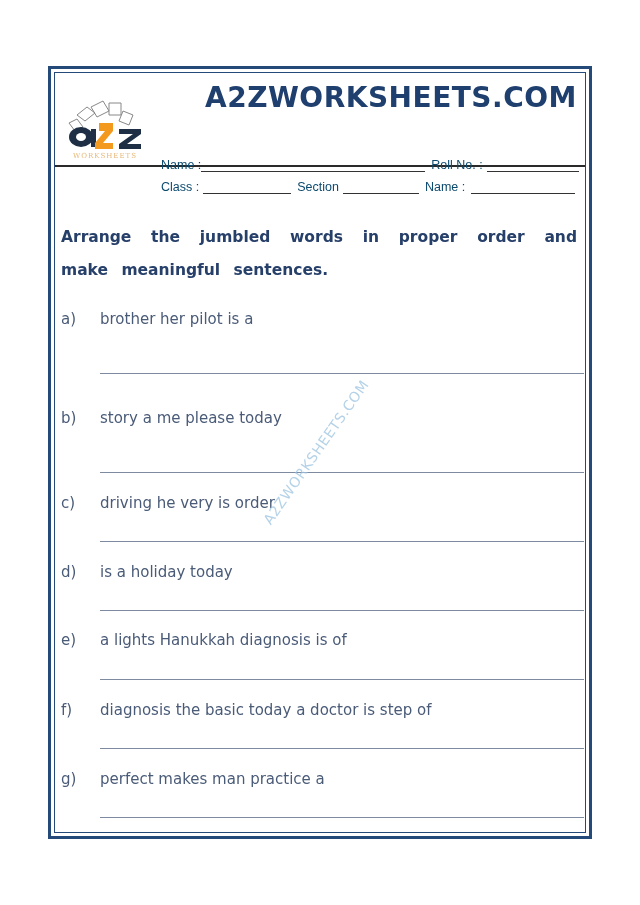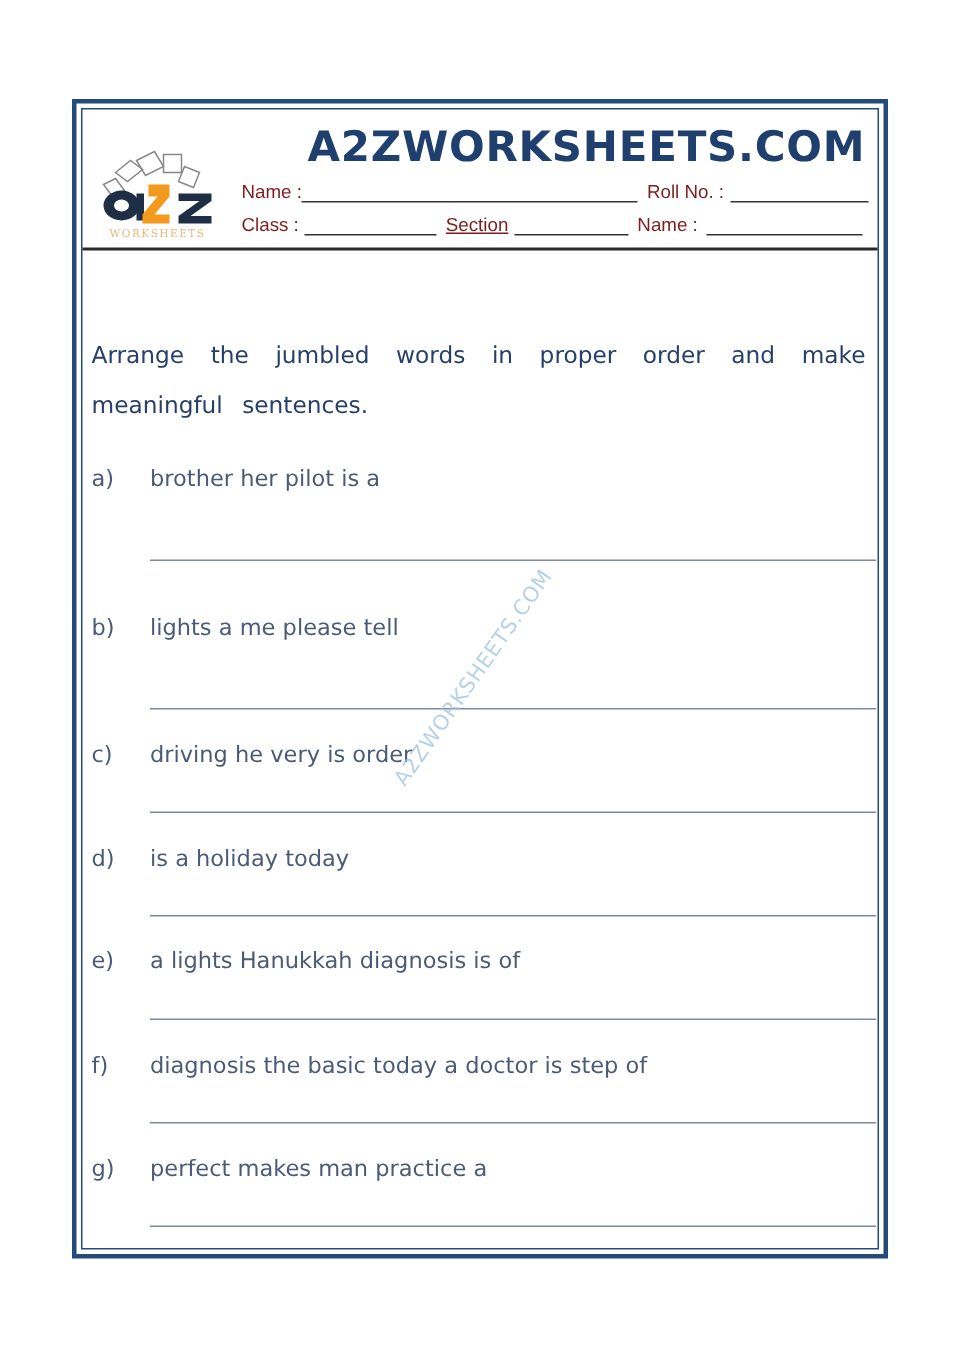--- a/index.html
+++ b/index.html
@@ -2,25 +2,25 @@
 <html><head>
 <meta charset="utf-8">
 <style>
   html, body { margin:0; padding:0; background:#ffffff; }
   body { width:640px; height:905px; position:relative; font-family:"DejaVu Sans", sans-serif; color:#2e3f5c; overflow:hidden; }
   .outer { position:absolute; left:48px; top:66px; width:544px; height:773px; border:3px solid #234a78; box-sizing:border-box; }
   .inner { position:absolute; left:3px; top:3px; right:3px; bottom:3px; border:1px solid #234a78; box-sizing:border-box; background:#fff; }
   .header { position:absolute; left:0; top:0; right:0; height:92px; border-bottom:2px solid #2a2a2a; }
   .logo { position:absolute; left:6px; top:20px; width:88px; height:66px; }
   .site-title { position:absolute; left:150px; top:8px; font-family:"DejaVu Sans", sans-serif; font-weight:bold; font-size:28px; color:#1f3f6e; letter-spacing:0.5px; }
-  .field-row { position:absolute; left:106px; font-family:"Liberation Sans", sans-serif; font-size:12.5px; color:#7f1d1d; white-space:nowrap; }
+  .field-row { position:absolute; left:106px; font-family:"Liberation Sans", sans-serif; font-size:12.5px; color:#0c4a6e; white-space:nowrap;margin-top:37px; }
   .field-row span { display:inline-block; }
   .blank { border-bottom:1px solid #333; height:12px; vertical-align:bottom; margin-right:6px; }
   .title { position:absolute; left:0; right:0; top:110px; text-align:center; font-size:15px; color:#2b3d5c; letter-spacing:-0.3px; }
-  .instructions { position:absolute; left:6px; right:8px; top:148px; font-size:15.5px; font-weight:normal; color:#27406a; line-height:33px; text-align:justify; text-align-last:left; word-spacing:8px; }
+  .instructions { position:absolute; left:6px; right:8px; top:148px; font-size:15.5px; font-weight:bold; color:#27406a; line-height:33px; text-align:justify; text-align-last:left; word-spacing:8px; }
   .q { position:absolute; left:6px; font-size:15px; color:#4a5b78; }
   .q .lbl { position:absolute; left:0; top:0; }
   .q .txt { position:absolute; left:39px; top:0; white-space:nowrap; }
   .ans { position:absolute; left:45px; width:484px; height:0; border-top:1px solid #7d8aa0; }
   .watermark { position:absolute; left:170px; top:370px; transform:rotate(-55deg); transform-origin:left top; font-size:14px; color:#9cc3e0; opacity:0.75; letter-spacing:0.5px; white-space:nowrap; }
 </style>
 </head>
 <body>
 
 <div class="outer">
@@ -43,36 +43,36 @@
         <text x="44" y="65" text-anchor="middle" font-family="DejaVu Serif, serif" font-size="7" fill="#e8b878" letter-spacing="1">WORKSHEETS</text>
       </svg>
 
       <div class="site-title">A2ZWORKSHEETS.COM</div>
 
       <div class="field-row" style="top:48px;">
         <span>Name :</span><span class="blank" style="width:224px;"></span><span style="margin-right:4px;">Roll No. :</span><span class="blank" style="width:92px;"></span>
       </div>
 
       <div class="field-row" style="top:70px;">
-        <span style="margin-right:4px;">Class :</span><span class="blank" style="width:88px;"></span><span style="margin-right:4px;text-decoration:underline;">Section</span><span class="blank" style="width:76px;"></span><span style="margin-right:6px;">Name :</span><span class="blank" style="width:104px;"></span>
+        <span style="margin-right:4px;">Class :</span><span class="blank" style="width:88px;"></span><span style="margin-right:4px;">Section</span><span class="blank" style="width:76px;"></span><span style="margin-right:6px;">Name :</span><span class="blank" style="width:104px;"></span>
       </div>
     </div>
 
 
     <div class="instructions">Arrange the jumbled words in proper order and make meaningful sentences.</div>
 
     <div class="q" style="top:237px;">
       <span class="lbl">a)</span>
       <span class="txt">brother her pilot is a</span>
     </div>
     <div class="ans" style="top:300px;"></div>
 
     <div class="q" style="top:336px;">
       <span class="lbl">b)</span>
-      <span class="txt">lights a me please tell</span>
+      <span class="txt">story a me please today</span>
     </div>
     <div class="ans" style="top:399px;"></div>
 
     <div class="q" style="top:421px;">
       <span class="lbl">c)</span>
       <span class="txt">driving he very is order</span>
     </div>
     <div class="ans" style="top:468px;"></div>
 
     <div class="q" style="top:490px;">

